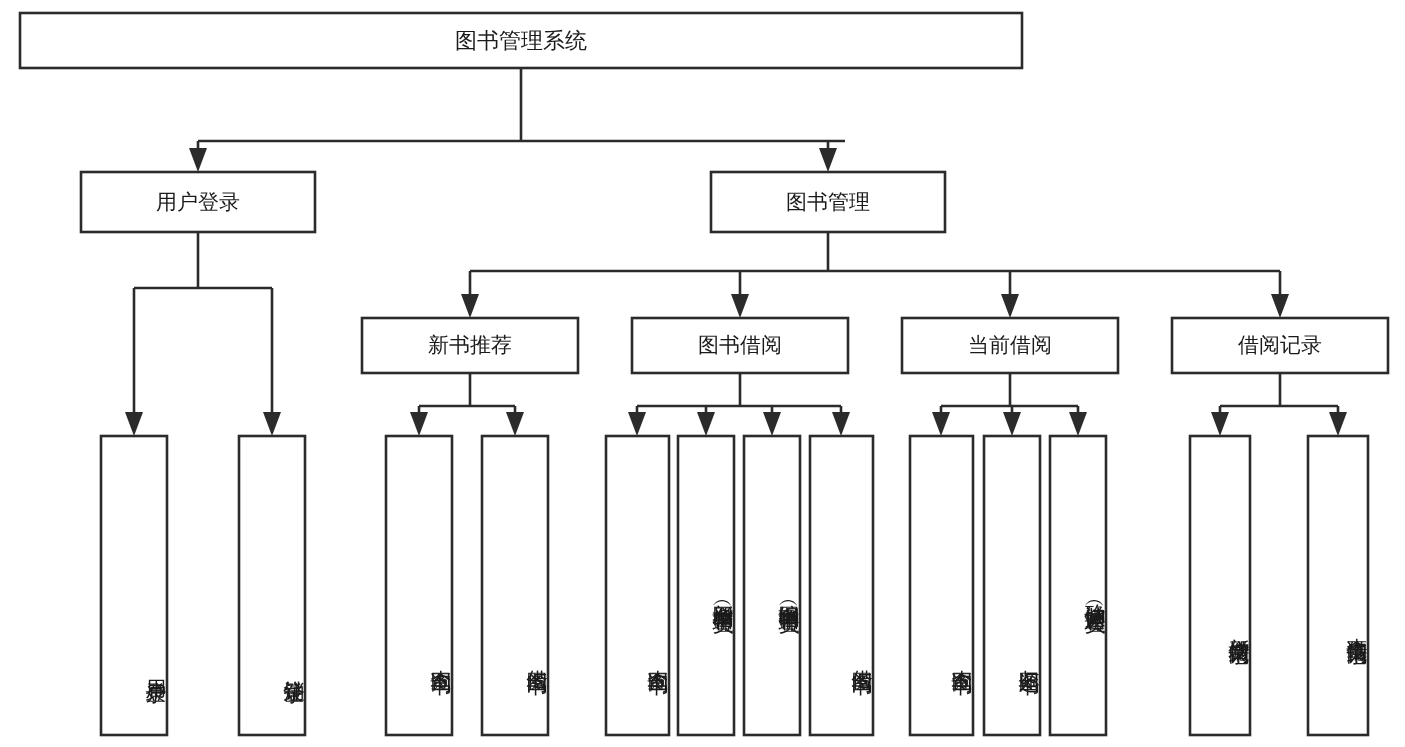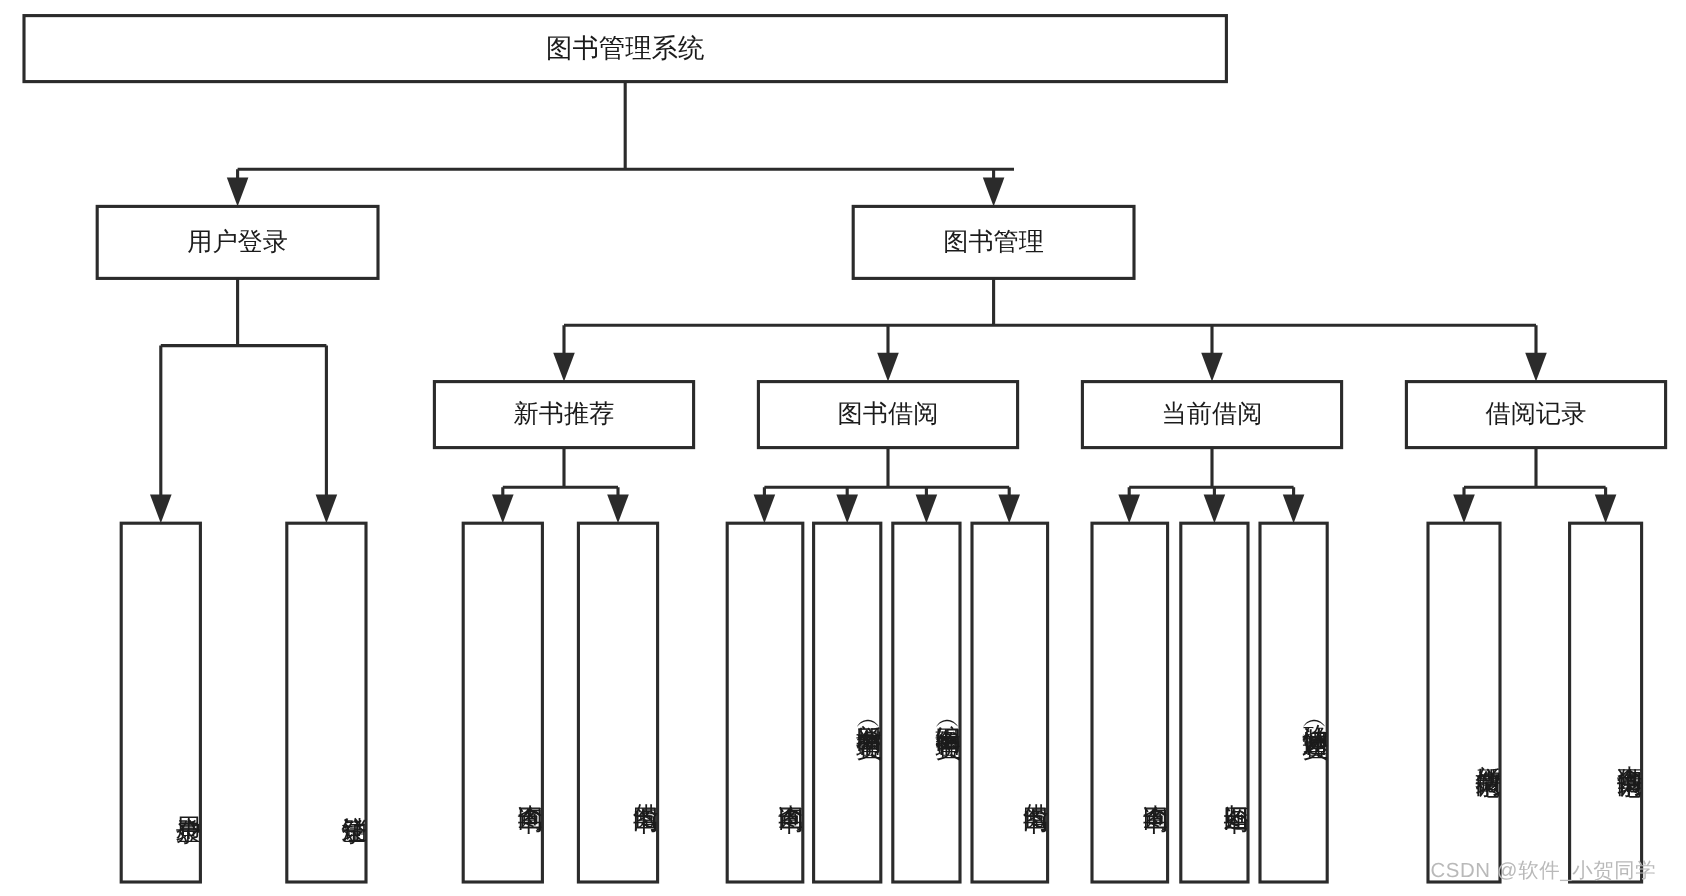--- a/index.html
+++ b/index.html
@@ -186,15 +186,14 @@
   <div class="vlabel" style="left:910px; top:436px; width:63px; height:299px; padding-top:70px;">查询图书</div>
 
   <div class="vlabel" style="left:984px; top:436px; width:56px; height:299px; padding-top:70px;">归还图书</div>
 
   <div class="vlabel" style="left:1050px; top:436px; width:56px; height:299px; padding-top:8px;">确认归还（管理员）</div>
 
   <div class="vlabel" style="left:1190px; top:436px; width:60px; height:299px; padding-top:40px;">新增借阅记录</div>
 
   <div class="vlabel" style="left:1308px; top:436px; width:60px; height:299px; padding-top:40px;">查询借阅记录</div>
 
-  <div class="watermark" style="left:1192px; top:714px;">CSDN @软件_小贺同学</div>
 
 </div>
 
 </body></html>

